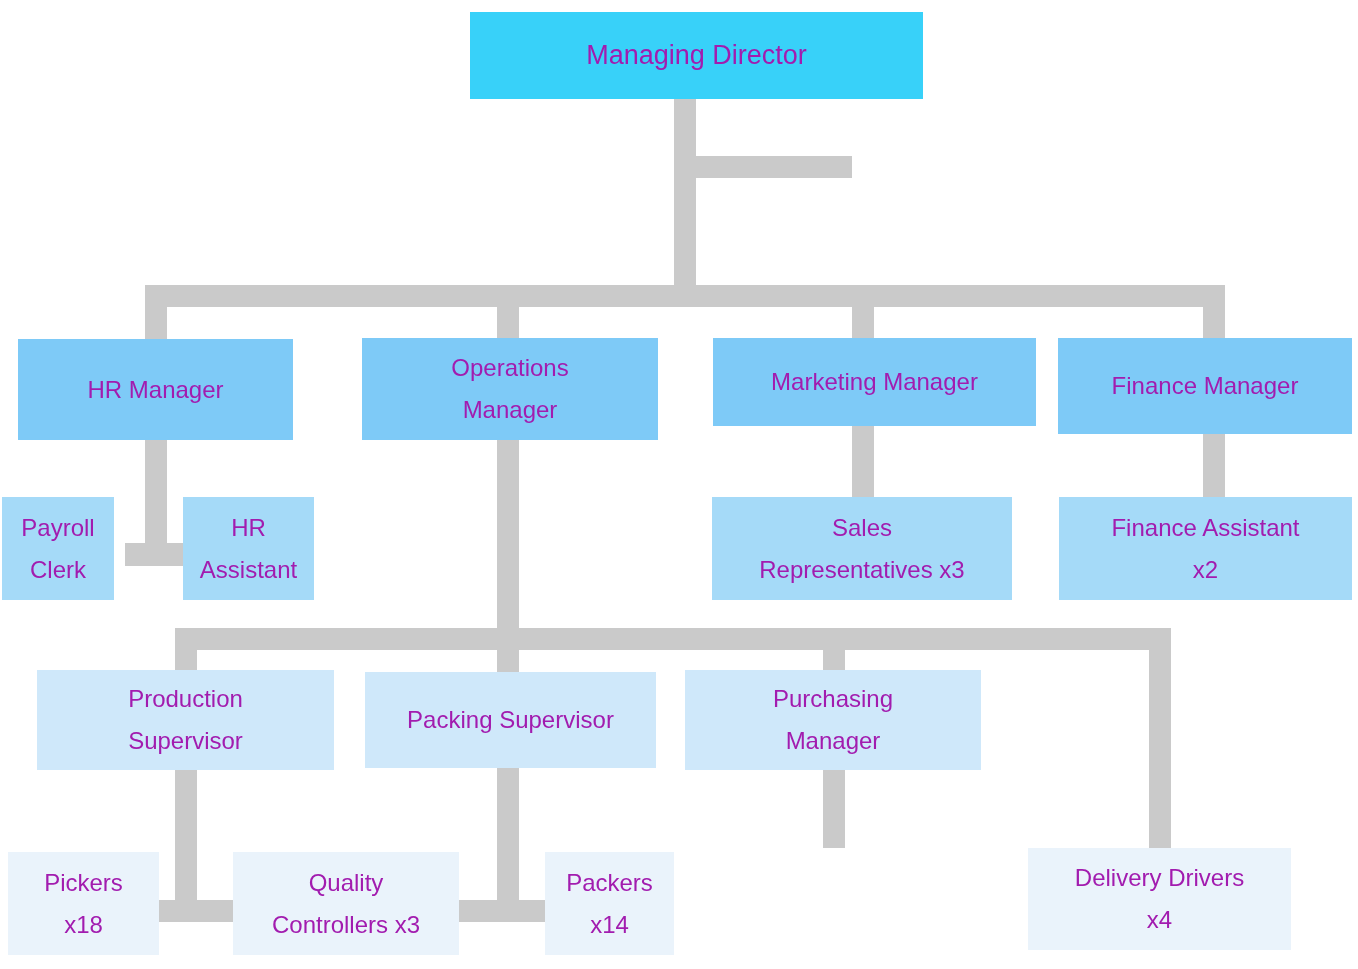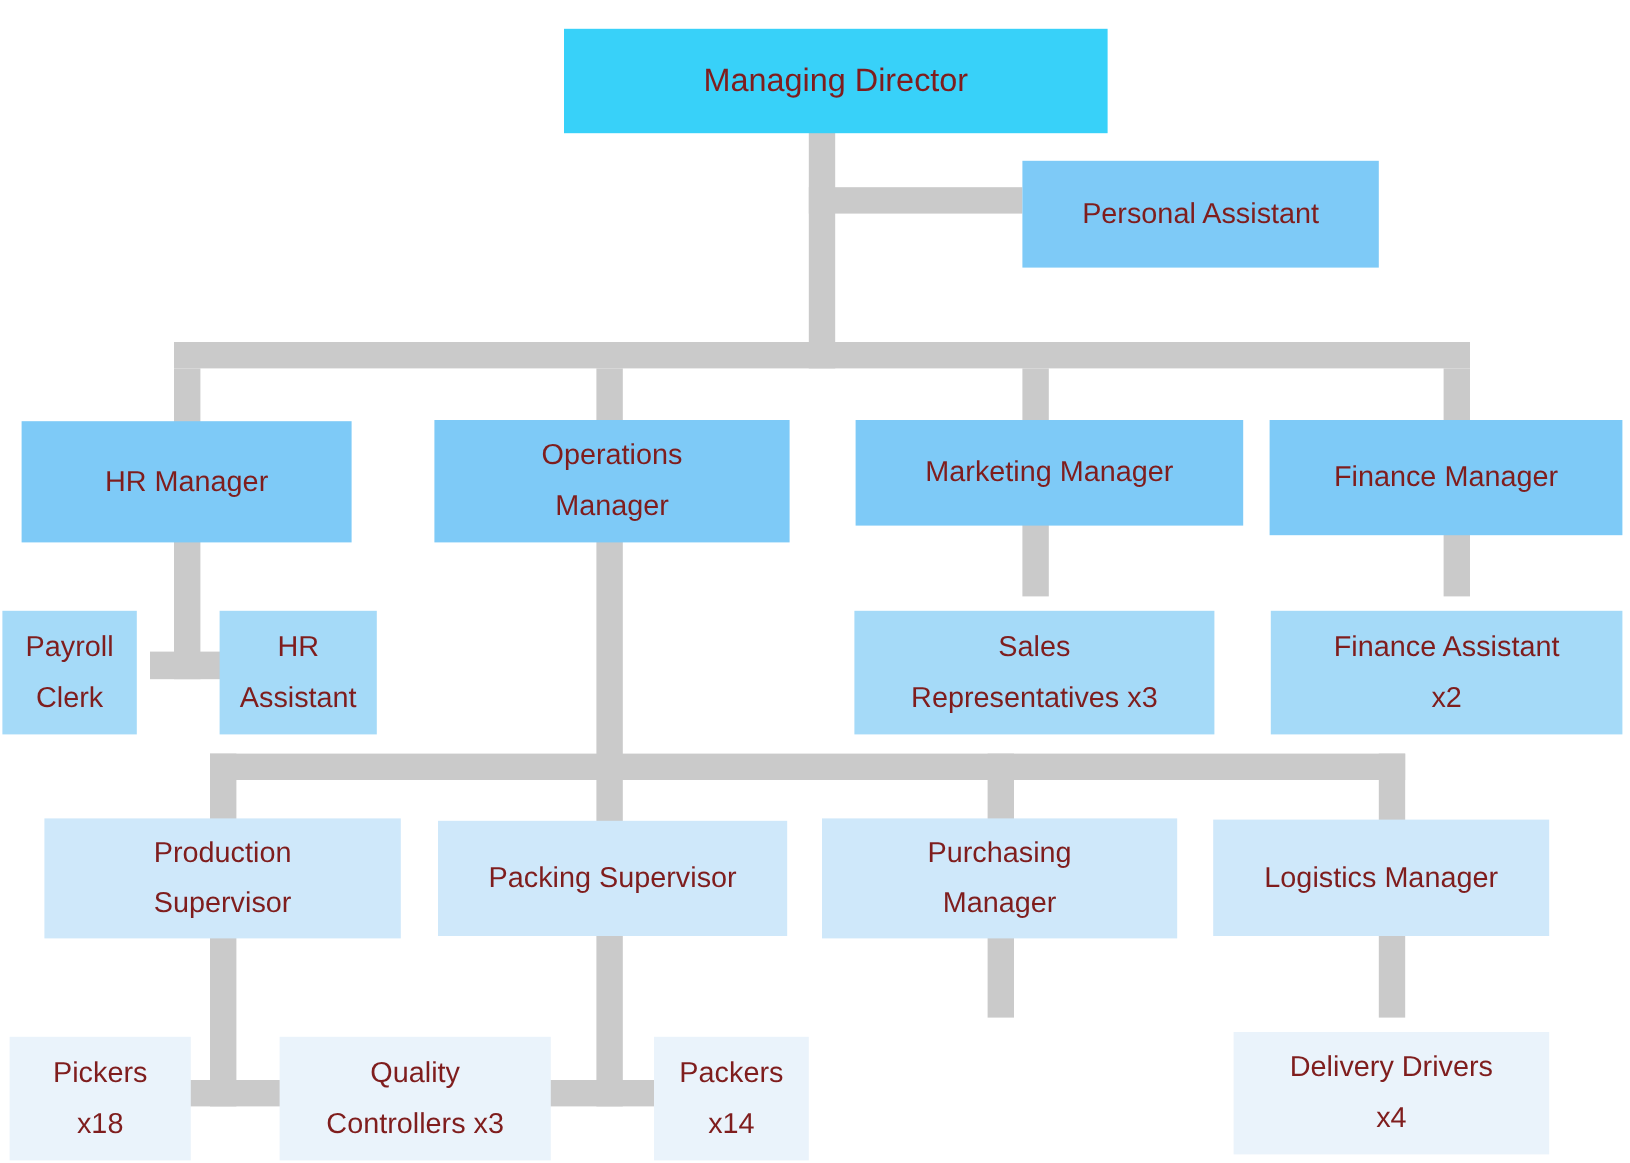--- a/index.html
+++ b/index.html
@@ -3,21 +3,21 @@
 <meta charset="utf-8">
 <style>
   html,body{margin:0;padding:0;background:#ffffff;}
   body{font-family:"Liberation Sans", sans-serif;}
   .canvas{position:relative;width:1358px;height:969px;background:#ffffff;overflow:hidden;}
   .conn{position:absolute;background:#cacaca;z-index:1;}
   .node{
     position:absolute;z-index:2;
     display:flex;align-items:center;justify-content:center;
     text-align:center;white-space:pre-line;
-    color:#7f1d1d;font-size:24px;line-height:1.75;margin-top:12px;
+    color:#a21caf;font-size:24px;line-height:1.75;
   }
   .l1{background:#38d1f9;font-size:27px;}
   .l2{background:#7ecaf7;}
   .l3{background:#a5daf8;}
   .l4{background:#cfe8fa;}
   .l5{background:#eaf3fb;}
 </style>
 </head>
 <body>
 
@@ -32,21 +32,20 @@
   <div class="conn" style="left:852px;top:307px;width:22px;height:190px"></div>
   <div class="conn" style="left:1203px;top:307px;width:22px;height:190px"></div>
   <div class="conn" style="left:175px;top:628px;width:996px;height:22px"></div>
   <div class="conn" style="left:175px;top:628px;width:22px;height:294px"></div>
   <div class="conn" style="left:823px;top:628px;width:22px;height:220px"></div>
   <div class="conn" style="left:1149px;top:628px;width:22px;height:220px"></div>
   <div class="conn" style="left:155px;top:900px;width:82px;height:22px"></div>
   <div class="conn" style="left:455px;top:900px;width:94px;height:22px"></div>
 
   <div class="node l1" style="left:470px;top:12px;width:453px;height:87px">Managing Director</div>
-  <div class="node l2" style="left:852px;top:122px;width:297px;height:89px">Personal Assistant</div>
 
   <div class="node l2" style="left:18px;top:339px;width:275px;height:101px">HR Manager</div>
   <div class="node l2" style="left:362px;top:338px;width:296px;height:102px">Operations
 Manager</div>
   <div class="node l2" style="left:713px;top:338px;width:323px;height:88px">Marketing Manager</div>
   <div class="node l2" style="left:1058px;top:338px;width:294px;height:96px">Finance Manager</div>
 
   <div class="node l3" style="left:2px;top:497px;width:112px;height:103px">Payroll
 Clerk</div>
   <div class="node l3" style="left:183px;top:497px;width:131px;height:103px">HR
@@ -54,21 +53,20 @@
   <div class="node l3" style="left:712px;top:497px;width:300px;height:103px">Sales
 Representatives x3</div>
   <div class="node l3" style="left:1059px;top:497px;width:293px;height:103px">Finance Assistant
 x2</div>
 
   <div class="node l4" style="left:37px;top:670px;width:297px;height:100px">Production
 Supervisor</div>
   <div class="node l4" style="left:365px;top:672px;width:291px;height:96px">Packing Supervisor</div>
   <div class="node l4" style="left:685px;top:670px;width:296px;height:100px">Purchasing
 Manager</div>
-  <div class="node l4" style="left:1011px;top:671px;width:280px;height:97px">Logistics Manager</div>
 
   <div class="node l5" style="left:8px;top:852px;width:151px;height:103px">Pickers
 x18</div>
   <div class="node l5" style="left:233px;top:852px;width:226px;height:103px">Quality
 Controllers x3</div>
   <div class="node l5" style="left:545px;top:852px;width:129px;height:103px">Packers
 x14</div>
   <div class="node l5" style="left:1028px;top:848px;width:263px;height:102px">Delivery Drivers
 x4</div>
 

